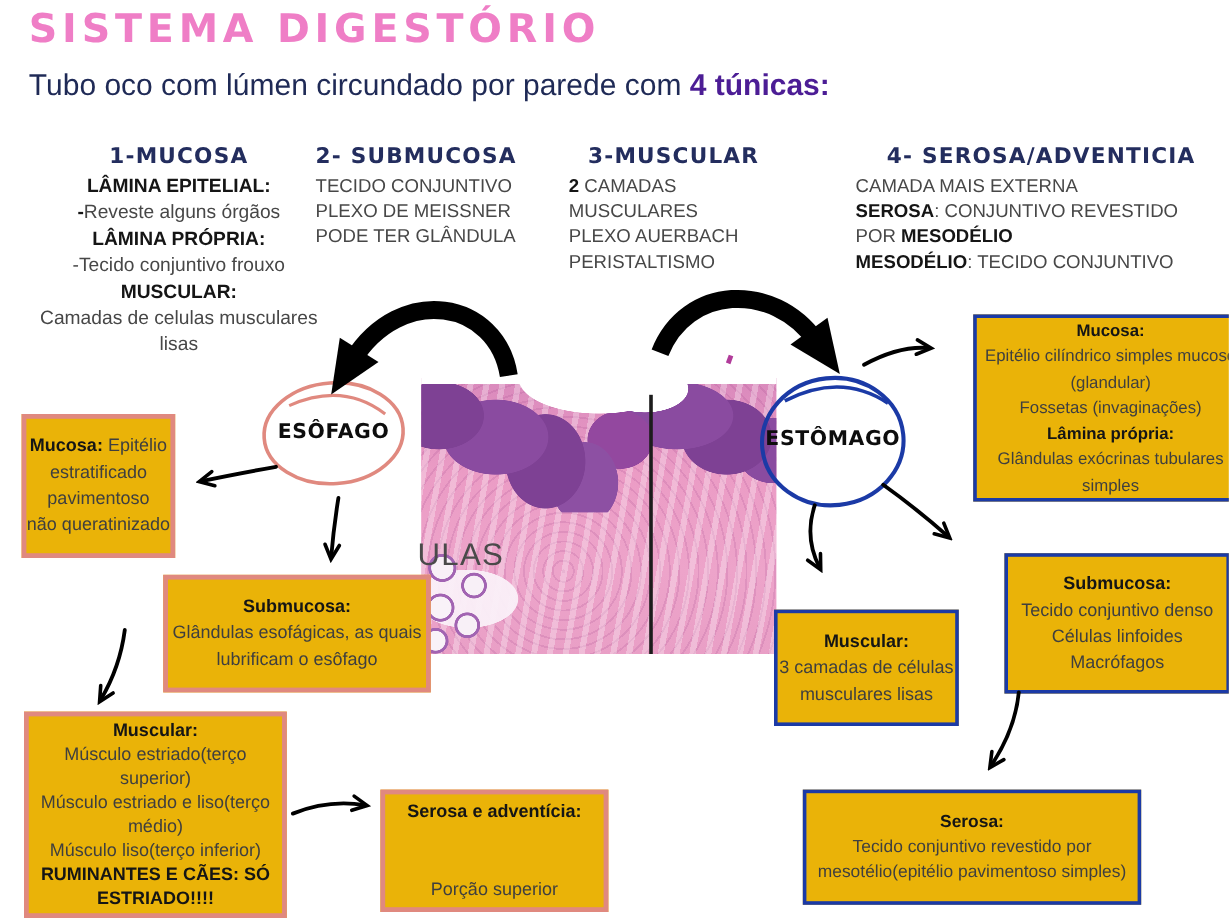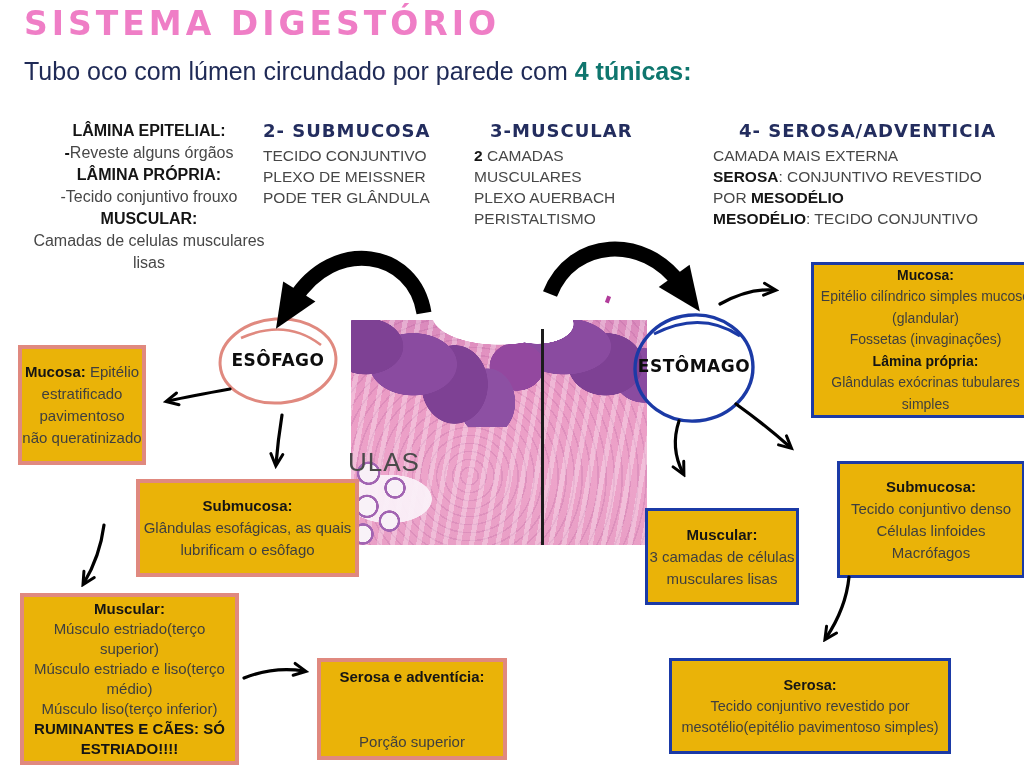--- a/index.html
+++ b/index.html
@@ -3,21 +3,21 @@
 <meta charset="utf-8">
 <style>
   html,body{margin:0;padding:0;background:#fff;}
   #canvas{position:relative;width:1024px;height:768px;background:#fff;overflow:hidden;
           font-family:"Liberation Sans",sans-serif;margin-left:16px;}
   .abs{position:absolute;}
   
   #title{left:8px;top:4px;font-family:"DejaVu Sans",sans-serif;font-weight:800;
          font-size:33px;letter-spacing:4px;color:#ef7ec6;}
   #subtitle{left:8px;top:57px;font-size:25px;color:#1f2a56;}
-  #subtitle .b{font-weight:700;color:#0f766e;}
+  #subtitle .b{font-weight:700;color:#4c1d95;}
   
   .col{top:120px;}
   .col .hd{font-family:"DejaVu Sans",sans-serif;font-weight:800;font-size:18px;
            letter-spacing:1px;color:#232d5e;margin-bottom:4px;}
   .col .tl{font-size:15.5px;line-height:21px;color:#474747;}
   .tl .b{font-weight:700;color:#151515;}
   #col1{left:0;width:266px;text-align:center;}
   #col1 .tl{font-size:16px;line-height:22px;}
   #col2{left:240px;width:170px;padding-left:7px;}
   #col3{left:455px;width:200px;padding-left:3px;}
@@ -88,20 +88,21 @@
 </style>
 </head>
 <body>
 
 <div id="canvas">
 
   <div id="title" class="abs">SISTEMA DIGESTÓRIO</div>
   <div id="subtitle" class="abs"><span>Tubo oco com lúmen circundado por parede com </span><span class="b">4 túnicas:</span></div>
 
   <div id="col1" class="abs col">
+    <div class="hd">1-MUCOSA</div>
     <div>
         <div class="tl"><span class="b">LÂMINA EPITELIAL:</span></div>
         <div class="tl"><span class="b">-</span><span>Reveste alguns órgãos</span></div>
         <div class="tl"><span class="b">LÂMINA PRÓPRIA:</span></div>
         <div class="tl"><span>-Tecido conjuntivo frouxo</span></div>
         <div class="tl"><span class="b">MUSCULAR:</span></div>
         <div class="tl"><span>Camadas de celulas musculares lisas</span></div>
       </div>
   </div>
   <div id="col2" class="abs col">

